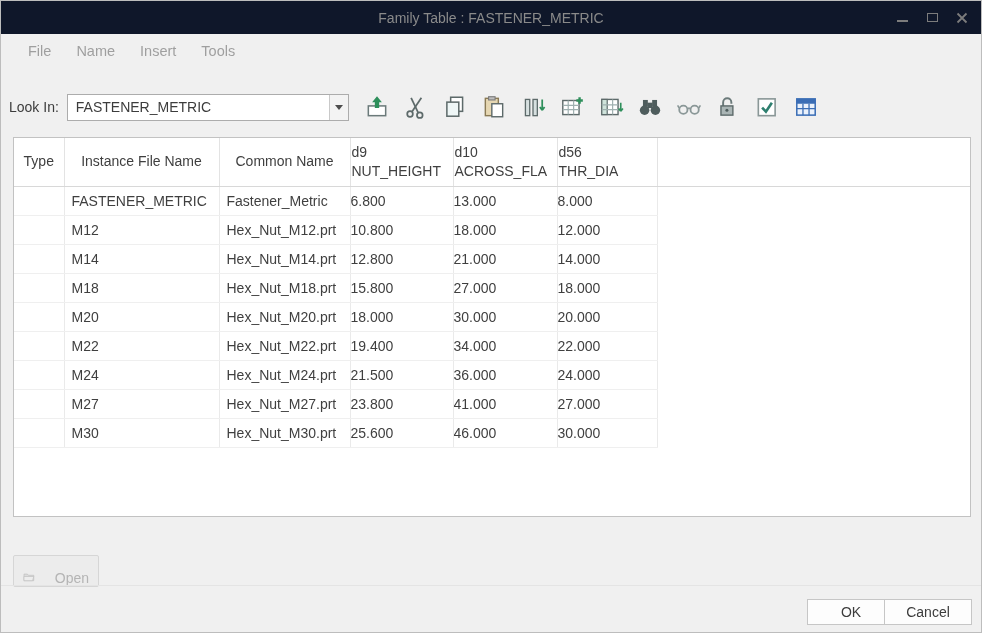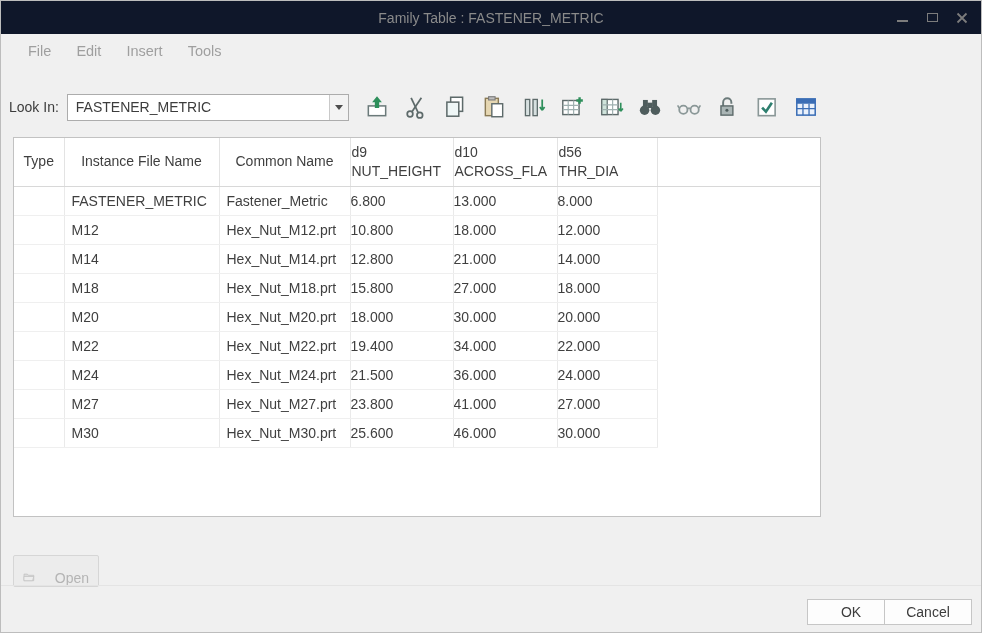--- a/index.html
+++ b/index.html
@@ -52,21 +52,21 @@
   }
   .tool-icons { display:flex; align-items:center; gap:9px; margin-left:13px; }
   .tool-btn {
     width:30px; height:30px; display:flex; align-items:center; justify-content:center;
     background:transparent; border:none;
   }
   .tool-btn svg { display:block; }
 
   
   .table-wrap {
-    position:absolute; left:12px; top:136px; width:808px; height:380px;
+    position:absolute; left:12px; top:136px; width:958px; height:380px;
     background:#fff; border:1px solid #c2c2c2; overflow:hidden;
   }
   table { border-collapse:collapse; table-layout:fixed; width:100%; }
   th {
     height:48px; font-weight:400; font-size:14px; color:#3f3f3f;
     border-right:1px solid #e3e3e3; border-bottom:1px solid #d8d8d8;
     white-space:pre-line; line-height:1.35; vertical-align:middle;
     text-align:center;
   }
   th.hc3, th.hc4, th.hc5 { text-align:left; padding-left:1px; }
@@ -114,21 +114,21 @@
       <span class="wbtn close-glyph">
         <svg width="12" height="12" viewBox="0 0 12 12">
           <path d="M1.5 1.5 L10.5 10.5 M10.5 1.5 L1.5 10.5" stroke="#7c7c7c" stroke-width="1.8"></path>
         </svg>
       </span>
     </span>
   </div>
 
   <div class="menubar">
     <span class="menu-item">File</span>
-    <span class="menu-item">Edit</span>
+    <span class="menu-item">Name</span>
     <span class="menu-item">Insert</span>
     <span class="menu-item">Tools</span>
   </div>
 
   <div class="toolbar">
     <span class="lookin-label">Look In:</span>
     <div class="combo">
       <span class="combo-value">FASTENER_METRIC</span>
       <span class="combo-arrow">
           <i></i>

